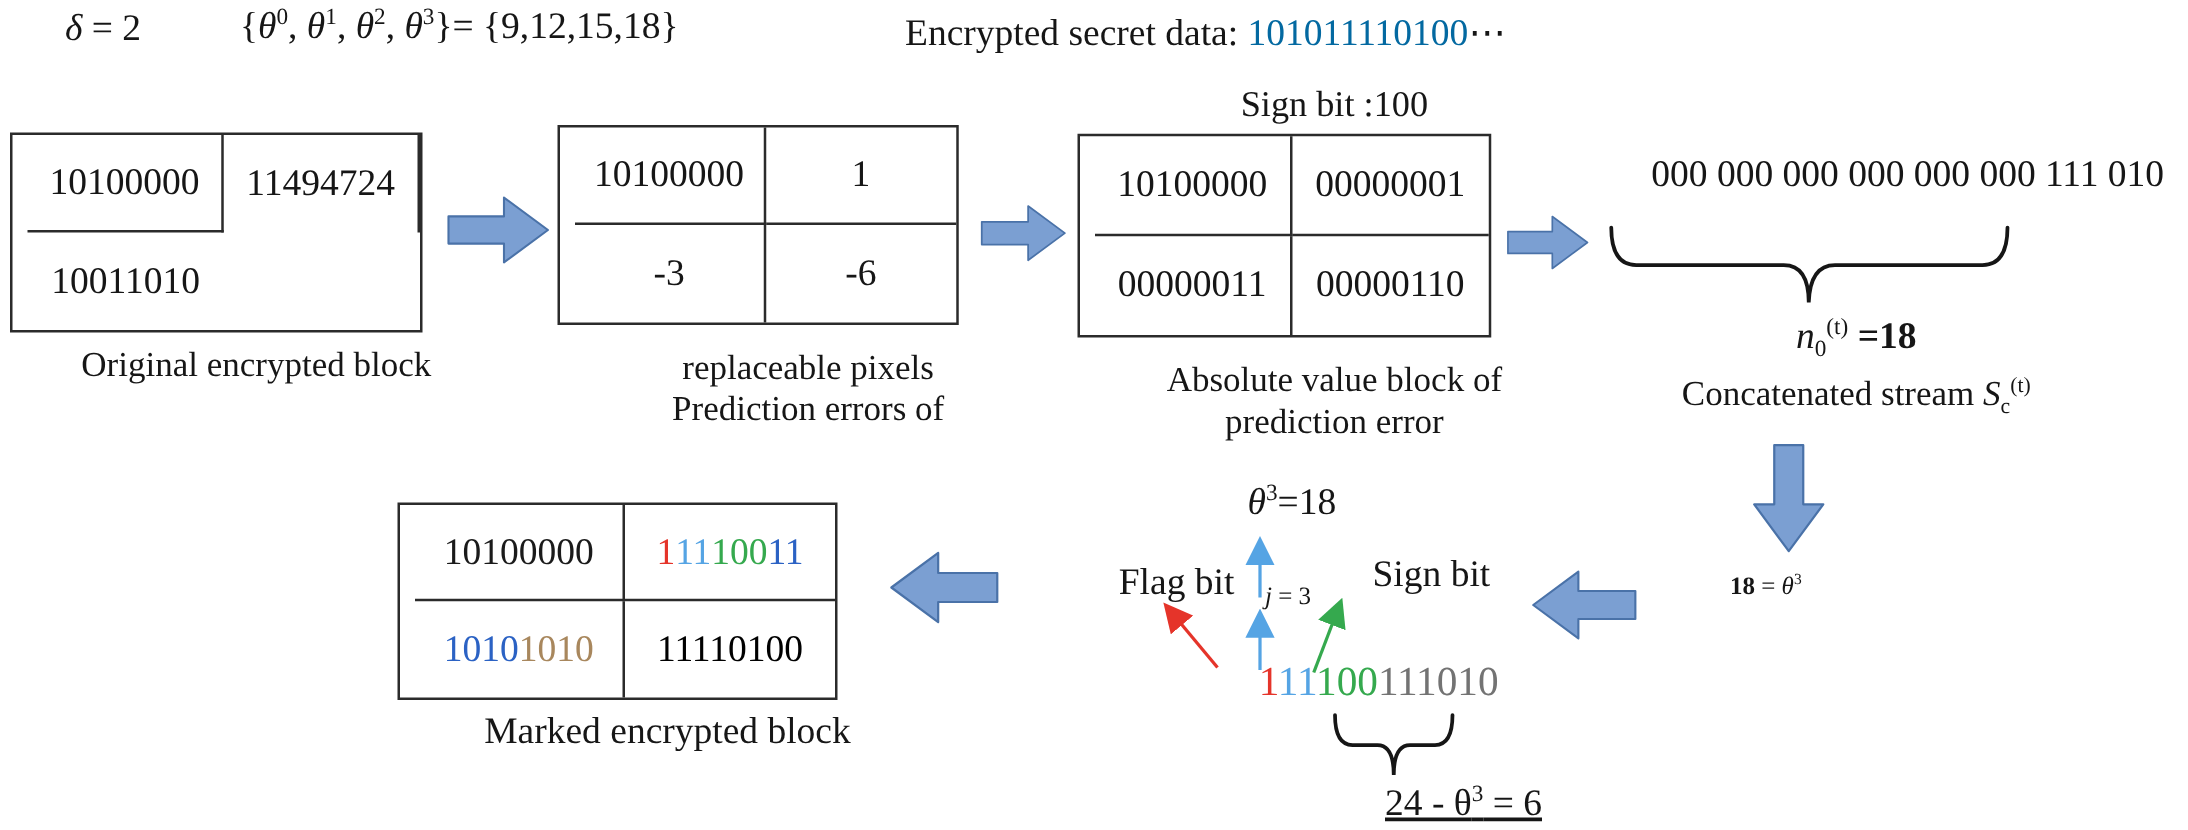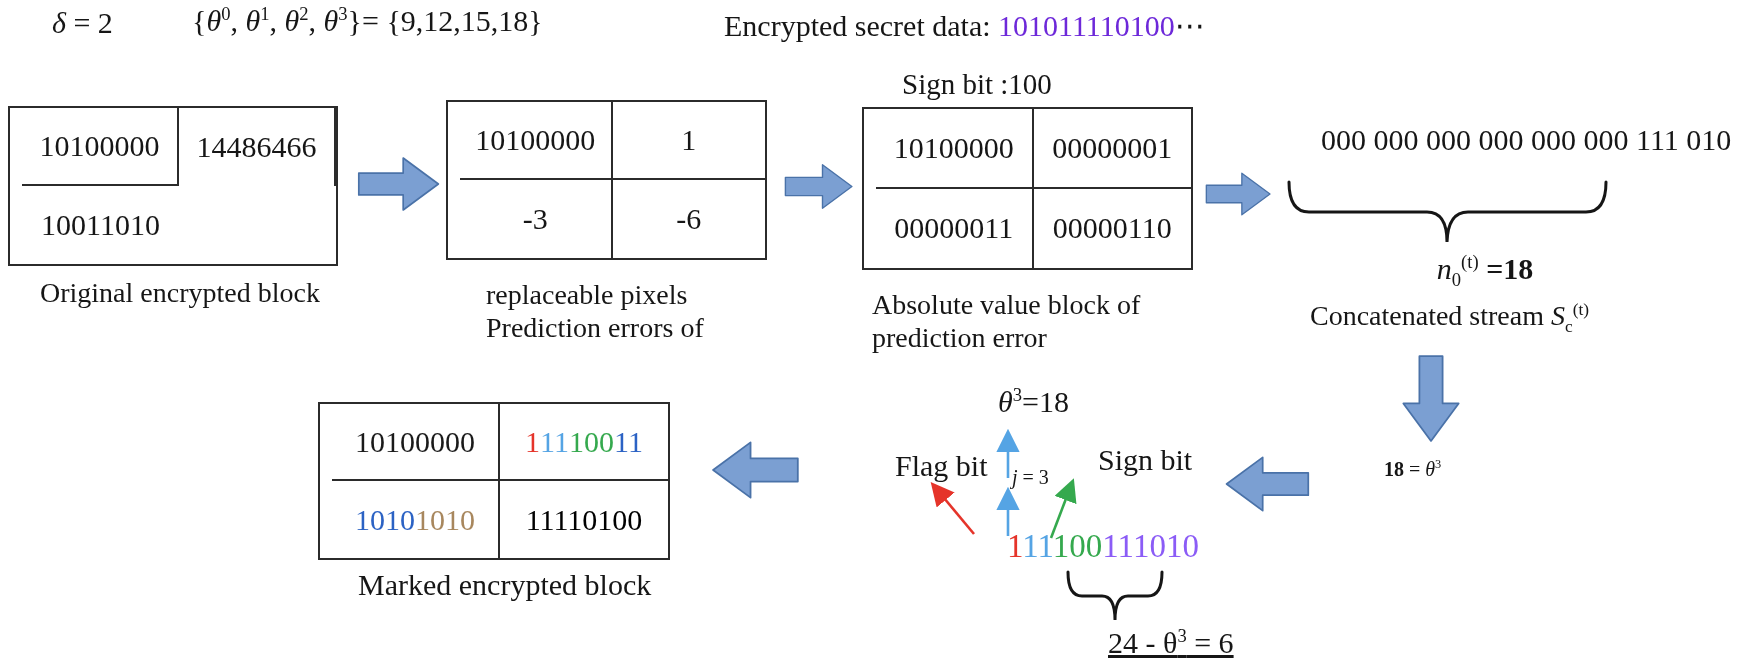--- a/index.html
+++ b/index.html
@@ -15,42 +15,42 @@
 
   .tbl {
     position:absolute; display:grid;
     grid-template-columns:1fr 1fr; grid-template-rows:1fr 1fr;
     border:2.5px solid #2b2b2b; background:#fff;padding-left:12px;
   }
   .cell { display:flex; align-items:center; justify-content:center; font-size:30px; white-space:nowrap; }
   .cell.br { border-right:2.5px solid #2b2b2b; }
   .cell.bb { border-bottom:2.5px solid #2b2b2b; }
 
-  .cap { font-size:28px; line-height:33px; }
+  .cap { text-align:center; font-size:28px; line-height:33px; }
   .fs30 { font-size:30px; }
   .fs32 { font-size:20px; }
   .fs33 { font-size:33px; }
 
   svg.deco { position:absolute; overflow:visible; }
   .barrow polygon { fill:var(--c-arrow-fill); stroke:var(--c-arrow-stroke); stroke-width:2; stroke-linejoin:round; }
   .brace path { fill:none; stroke:#161616; stroke-width:3; stroke-linecap:round; }
   .thin line { stroke-width:2.6; }
 </style>
 </head>
 <body>
 
 <div class="canvas">
 
   <div class="abs fs30" style="left:12px; top:6px;"><span style="font-style: italic;">δ</span><span> = 2</span></div>
   <div class="abs fs30" style="left:152px; top:4px;"><span>{</span><span style="font-style: italic;">θ</span><sup>0</sup><span>, </span><span style="font-style: italic;">θ</span><sup>1</sup><span>, </span><span style="font-style: italic;">θ</span><sup>2</sup><span>, </span><span style="font-style: italic;">θ</span><sup>3</sup><span>}= {9,12,15,18}</span></div>
-  <div class="abs fs30" style="left:684px; top:8px;"><span>Encrypted secret data: </span><span style="color: #6d28d9;">101011110100</span><span>⋯</span></div>
+  <div class="abs fs30" style="left:684px; top:8px;"><span>Encrypted secret data: </span><span style="color: #0369a1;">101011110100</span><span>⋯</span></div>
 
   <div class="tbl" style="left:8px; top:106px; width:330px; height:160px;">
     <div class="cell br bb">10100000</div>
-    <div class="cell br">14486466</div>
+    <div class="cell br">11494724</div>
     <div class="cell">10011010</div>
   </div>
   <div class="abs cap" style="left:0px; top:276px; width:330px;">Original encrypted block</div>
 
   <svg class="deco barrow" style="left:357px; top:153px;" width="84" height="62" viewBox="0 0 100 74">
     <polygon points="2,24 55,24 55,6 97,37 55,68 55,50 2,50"></polygon>
   </svg>
 
   <div class="tbl" style="left:446px; top:100px; width:321px; height:160px;">
     <div class="cell br bb">10100000</div>
@@ -115,21 +115,21 @@
       <marker id="ah-green" markerWidth="9" markerHeight="9" refX="7" refY="4.5" orient="auto">
         <path d="M0,0 L9,4.5 L0,9 z" fill="var(--c-green)"></path>
       </marker>
     </defs>
     <line x1="108" y1="54" x2="108" y2="10" stroke="var(--c-light-blue)" marker-end="url(#ah-blue)"></line>
     <line x1="108" y1="112" x2="108" y2="68" stroke="var(--c-light-blue)" marker-end="url(#ah-blue)"></line>
     <line x1="74" y1="110" x2="34" y2="62" stroke="var(--c-red)" marker-end="url(#ah-red)"></line>
     <line x1="151" y1="114" x2="172" y2="59" stroke="var(--c-green)" marker-end="url(#ah-green)"></line>
   </svg>
 
-  <div class="abs fs33" style="left:967px; top:528px;"><span style="color: rgb(229, 52, 42);">1</span><span style="color: rgb(85, 164, 228);">11</span><span style="color: rgb(53, 169, 78);">100</span><span style="color: #8b5cf6;">111010</span></div>
+  <div class="abs fs33" style="left:967px; top:528px;"><span style="color: rgb(229, 52, 42);">1</span><span style="color: rgb(85, 164, 228);">11</span><span style="color: rgb(53, 169, 78);">100</span><span style="color: #737373;">111010</span></div>
   <svg class="deco brace" style="left:1066px; top:570px;" width="98" height="54" viewBox="0 0 98 54">
     <path d="M2,2 Q2,26 16,26 L36,26 Q49,26 49,50 Q49,26 62,26 L82,26 Q96,26 96,2"></path>
   </svg>
   <div class="abs fs30" style="left:1068px; top:626px;text-decoration:underline;"><span>24 - θ</span><sup>3</sup><span> = 6</span></div>
 
   <svg class="deco barrow" style="left:702px; top:437px;" width="106" height="66" viewBox="0 0 100 74">
     <polygon points="98,24 45,24 45,6 3,37 45,68 45,50 98,50"></polygon>
   </svg>
 
   <div class="tbl" style="left:318px; top:402px; width:352px; height:158px;">

